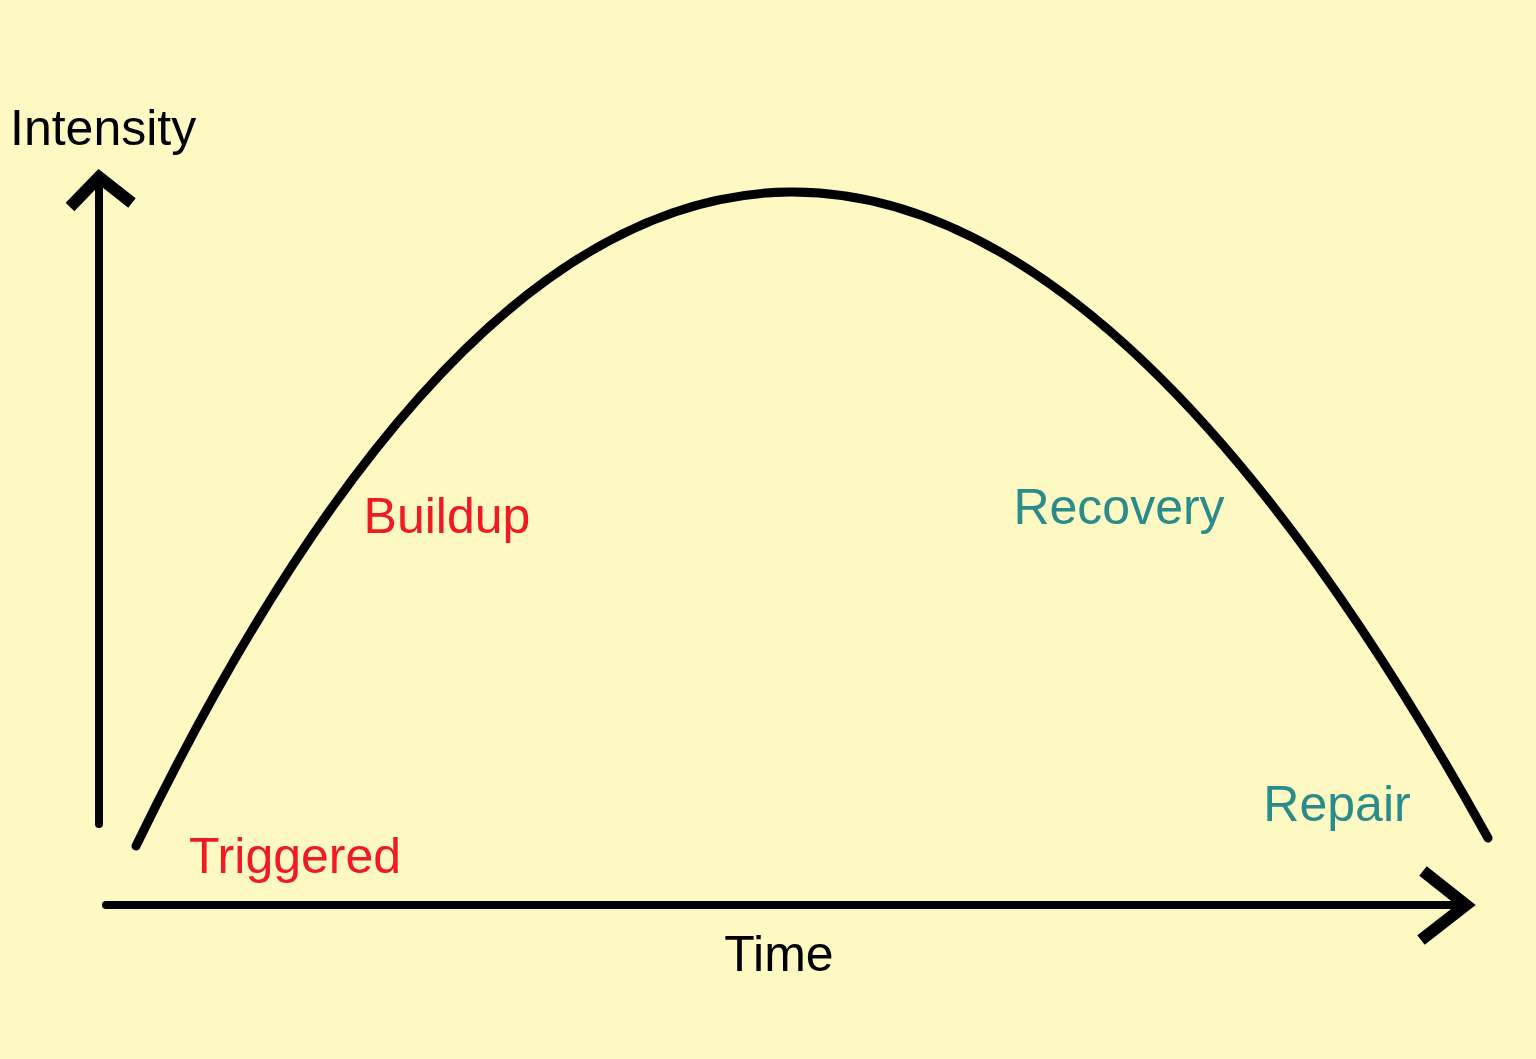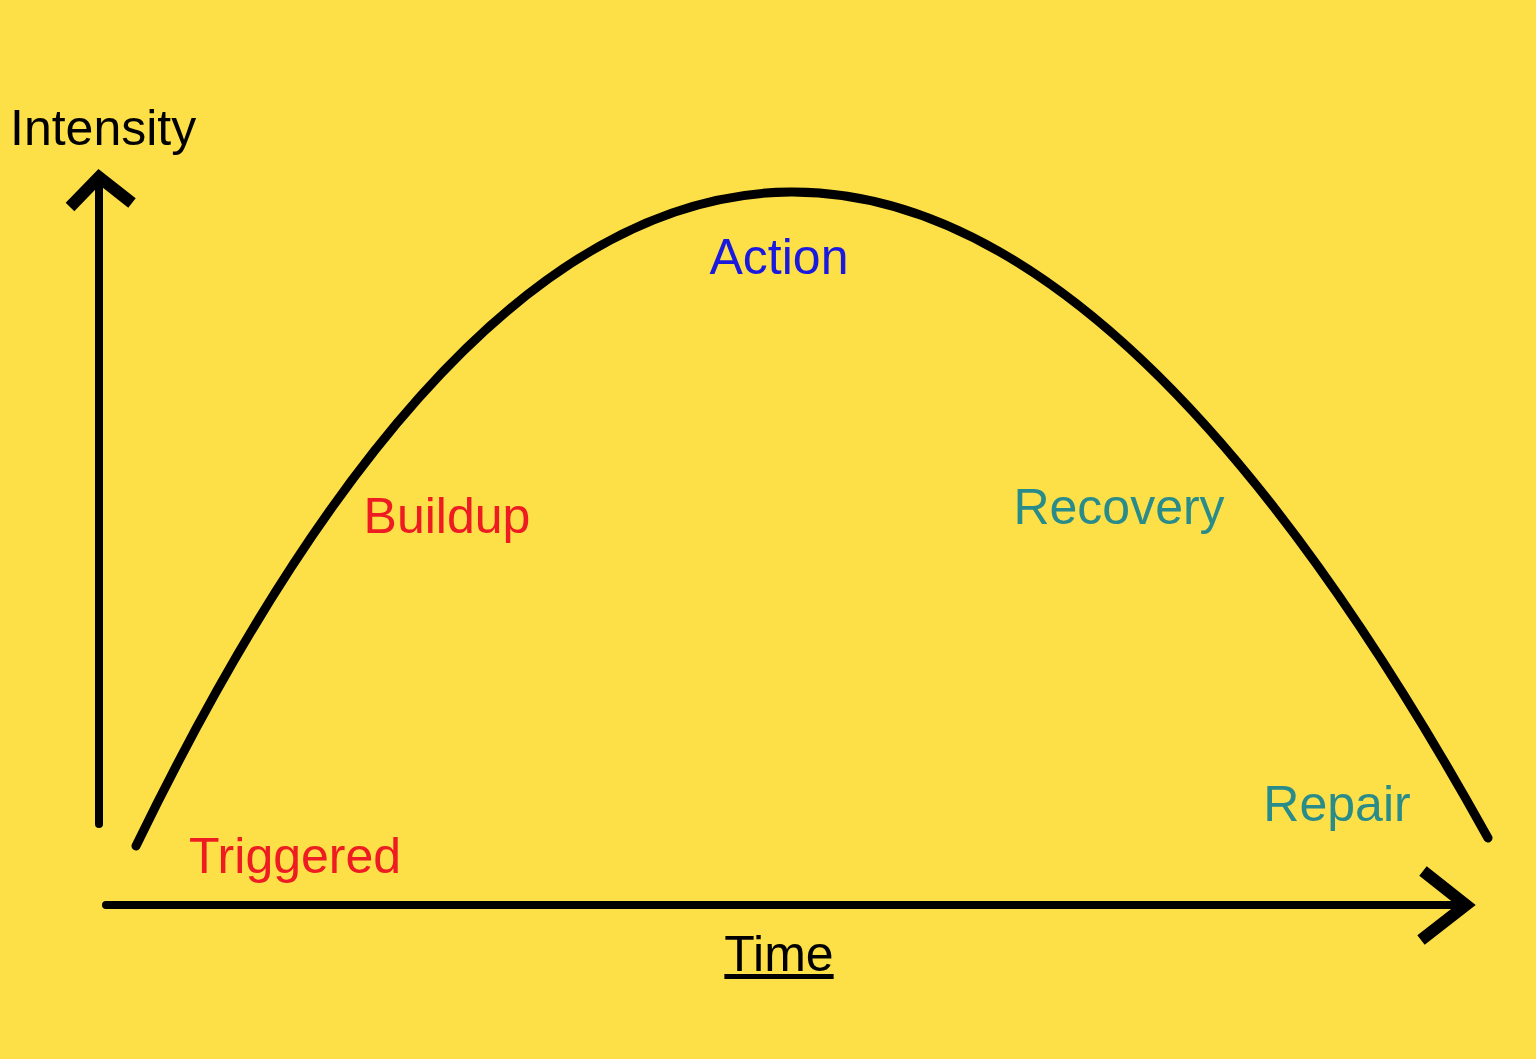--- a/index.html
+++ b/index.html
@@ -4,21 +4,21 @@
 <style>
   html, body {
     margin: 0;
     padding: 0;
     background: #ffffff;
   }
   .canvas {
     position: relative;
     width: 1536px;
     height: 1059px;
-    background: #fde047;
+    background: #fef9c3;
     overflow: hidden;
     font-family: "Liberation Sans", sans-serif;
   }
   .drawing {
     position: absolute;
     left: 0;
     top: 0;
     width: 1536px;
     height: 1059px;
   }
@@ -34,21 +34,21 @@
   .label {
     position: absolute;
     font-size: 50px;
     font-weight: 500;
     line-height: 1.15;
     white-space: nowrap;
     color: #000000;
   }
   .centered { transform: translateX(-50%); }
   .lbl-intensity { left: 10px;   top: 100px; }
-  .lbl-time      { left: 779px;  top: 926px; text-decoration: underline; }
+  .lbl-time      { left: 779px;  top: 926px; }
   .lbl-triggered { left: 295px;  top: 797px; }
   .lbl-buildup   { left: 447px;  top: 488px; }
   .lbl-action    { left: 779px;  top: 229px; }
   .lbl-recovery  { left: 1119px; top: 479px; }
   .lbl-repair    { left: 1337px; top: 776px; }
 </style>
 </head>
 <body>
 
 <div class="canvas">
@@ -65,19 +65,18 @@
   </svg>
 
   <div class="label lbl-intensity">Intensity</div>
 
   <div class="label centered lbl-time">Time</div>
 
   <div class="label centered lbl-triggered" style="color: rgb(238, 27, 34); margin-top: 31px;">Triggered</div>
 
   <div class="label centered lbl-buildup" style="color: rgb(238, 27, 34); text-align: center;">Buildup</div>
 
-  <div class="label centered lbl-action" style="color: rgb(26, 26, 223);">Action</div>
 
   <div class="label centered lbl-recovery" style="color: rgb(42, 140, 138);">Recovery</div>
 
   <div class="label centered lbl-repair" style="color: rgb(42, 140, 138);">Repair</div>
 
 </div>
 
 </body></html>

